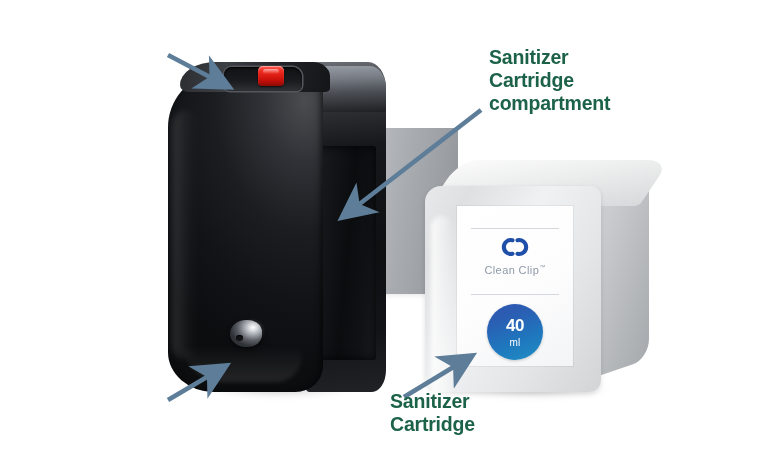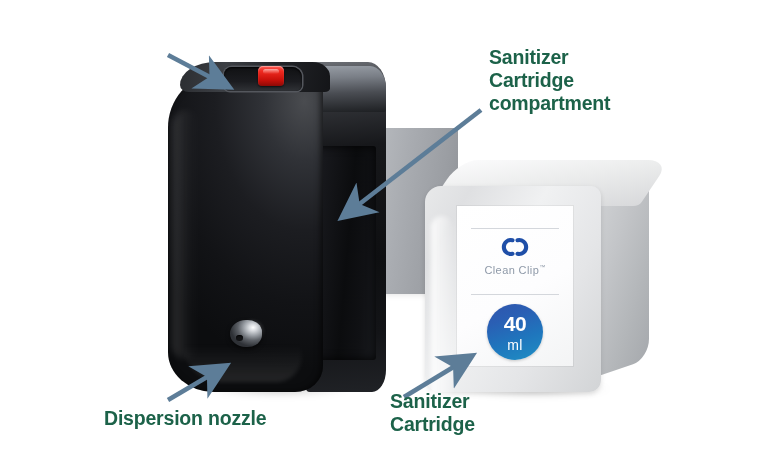--- a/index.html
+++ b/index.html
@@ -296,28 +296,28 @@
     border-radius: 50%;
     background: linear-gradient(160deg, #2f55ad 0%, #2a5fb4 28%, #1f76bd 62%, #1f8fc4 100%);
     display: flex;
     flex-direction: column;
     align-items: center;
     justify-content: center;
     box-shadow: 0 1px 3px rgba(0,0,0,.2);
   }
   .vol-number {
     color: #ffffff;
-    font-size: 21px;
+    font-size: 17px;
     font-weight: bold;
     line-height: 1;
     letter-spacing: -0.5px;
   }
   .vol-unit {
     color: #ffffff;
-    font-size: 14px;
+    font-size: 10px;
     line-height: 1;
     margin-top: 4px;
     letter-spacing: .3px;
   }
 
   
   #device-shadow {
     position: absolute;
     left: 176px; top: 378px;
     width: 205px; height: 22px;
@@ -407,18 +407,17 @@
     <line x1="168" y1="400" x2="224" y2="367" stroke="#5d7d98" stroke-width="4.6" marker-end="url(#ah)"></line>
 
     <line x1="404" y1="397" x2="470" y2="357" stroke="#5d7d98" stroke-width="4.6" marker-end="url(#ah)"></line>
   </svg>
 
 
   <div class="callout" id="label-compartment">Sanitizer
 Cartridge
 compartment</div>
 
-  <div class="callout" id="label-nozzle">Dispersion nozzle</div>
 
   <div class="callout" id="label-cartridge">Sanitizer
 Cartridge</div>
 
 </div>
 
 </body></html>

